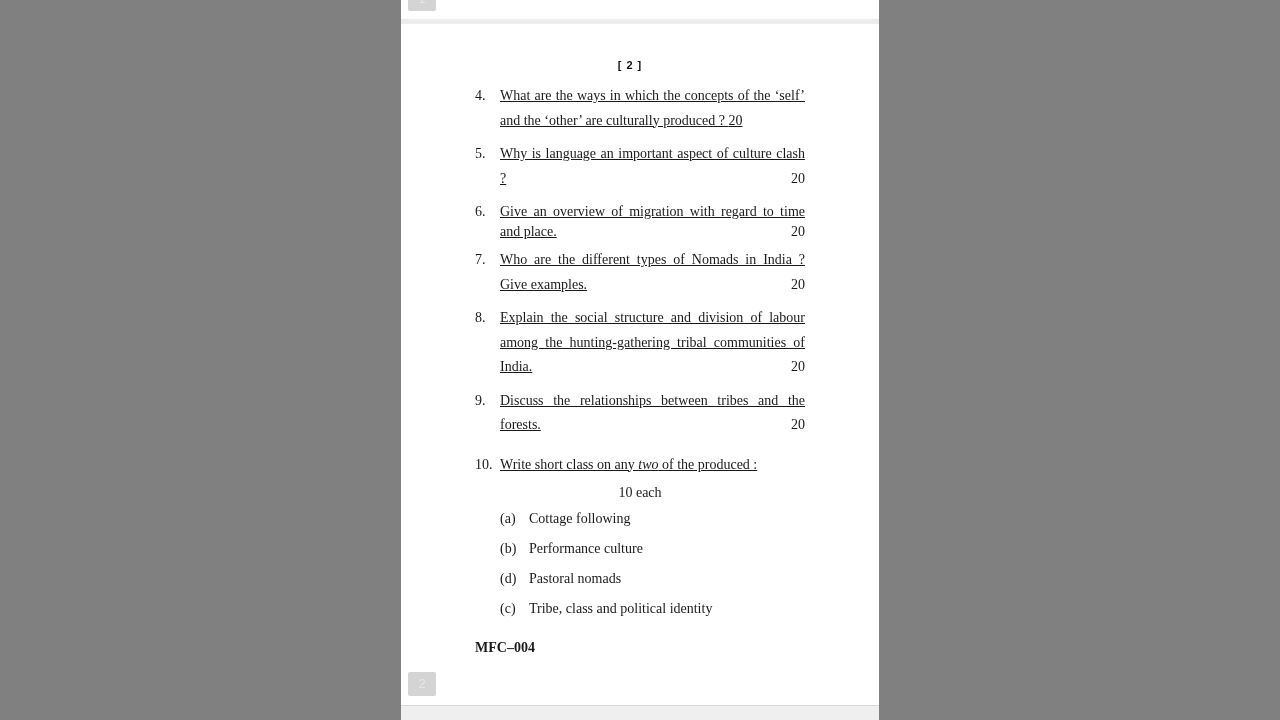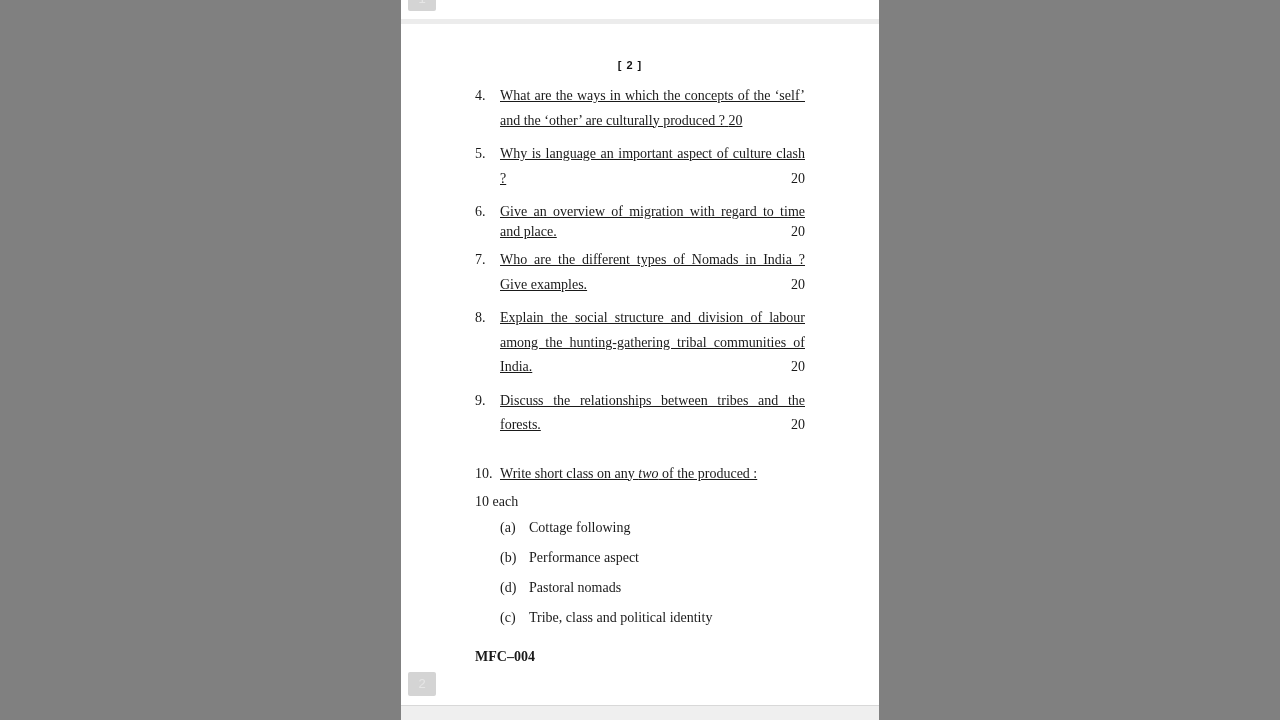--- a/index.html
+++ b/index.html
@@ -118,21 +118,21 @@
     }
     .sub {
       line-height: 30px;
       height: 30px;
     }
     .sub .letter {
       display: inline-block;
       width: 29px;
     }
     .marks-line {
-      text-align: left;
+      text-align: center;
       line-height: 24px;
     }
     .footer-code {
       font-weight: bold;
       margin-top: 16px;
     }
   </style>
 </head>
 <body>
 
@@ -169,32 +169,32 @@
       <div class="q" style="margin-top:9px;">
         <span class="num">8.</span>
         <span class="text"><span>Explain the social structure and division of labour among the hunting-gathering tribal communities of India.</span><span class="marks">20</span></span>
       </div>
 
       <div class="q" style="margin-top:9px;">
         <span class="num">9.</span>
         <span class="text"><span>Discuss the relationships between tribes and the forests.</span><span class="marks">20</span></span>
       </div>
 
-      <div class="q" style="margin-top:24px;">
+      <div class="q" style="margin-top:15px;">
         <span class="num">10.</span>
         <span class="text"><span>Write short class on any </span><em>two</em><span> of the produced :</span></span>
       </div>
       <div class="marks-line" style="margin-top:4px;">10 each</div>
 
       <div class="sub-items" style="margin-top:-1px;">
         <div class="sub">
           <span class="letter">(a)</span><span>Cottage following</span>
         </div>
         <div class="sub">
-          <span class="letter">(b)</span><span>Performance aspect</span>
+          <span class="letter">(b)</span><span>Performance culture</span>
         </div>
         <div class="sub">
           <span class="letter">(d)</span><span>Pastoral nomads</span>
         </div>
         <div class="sub">
           <span class="letter">(c)</span><span>Tribe, class and political identity</span>
         </div>
       </div>
 
       <div class="footer-code">MFC–004</div>

